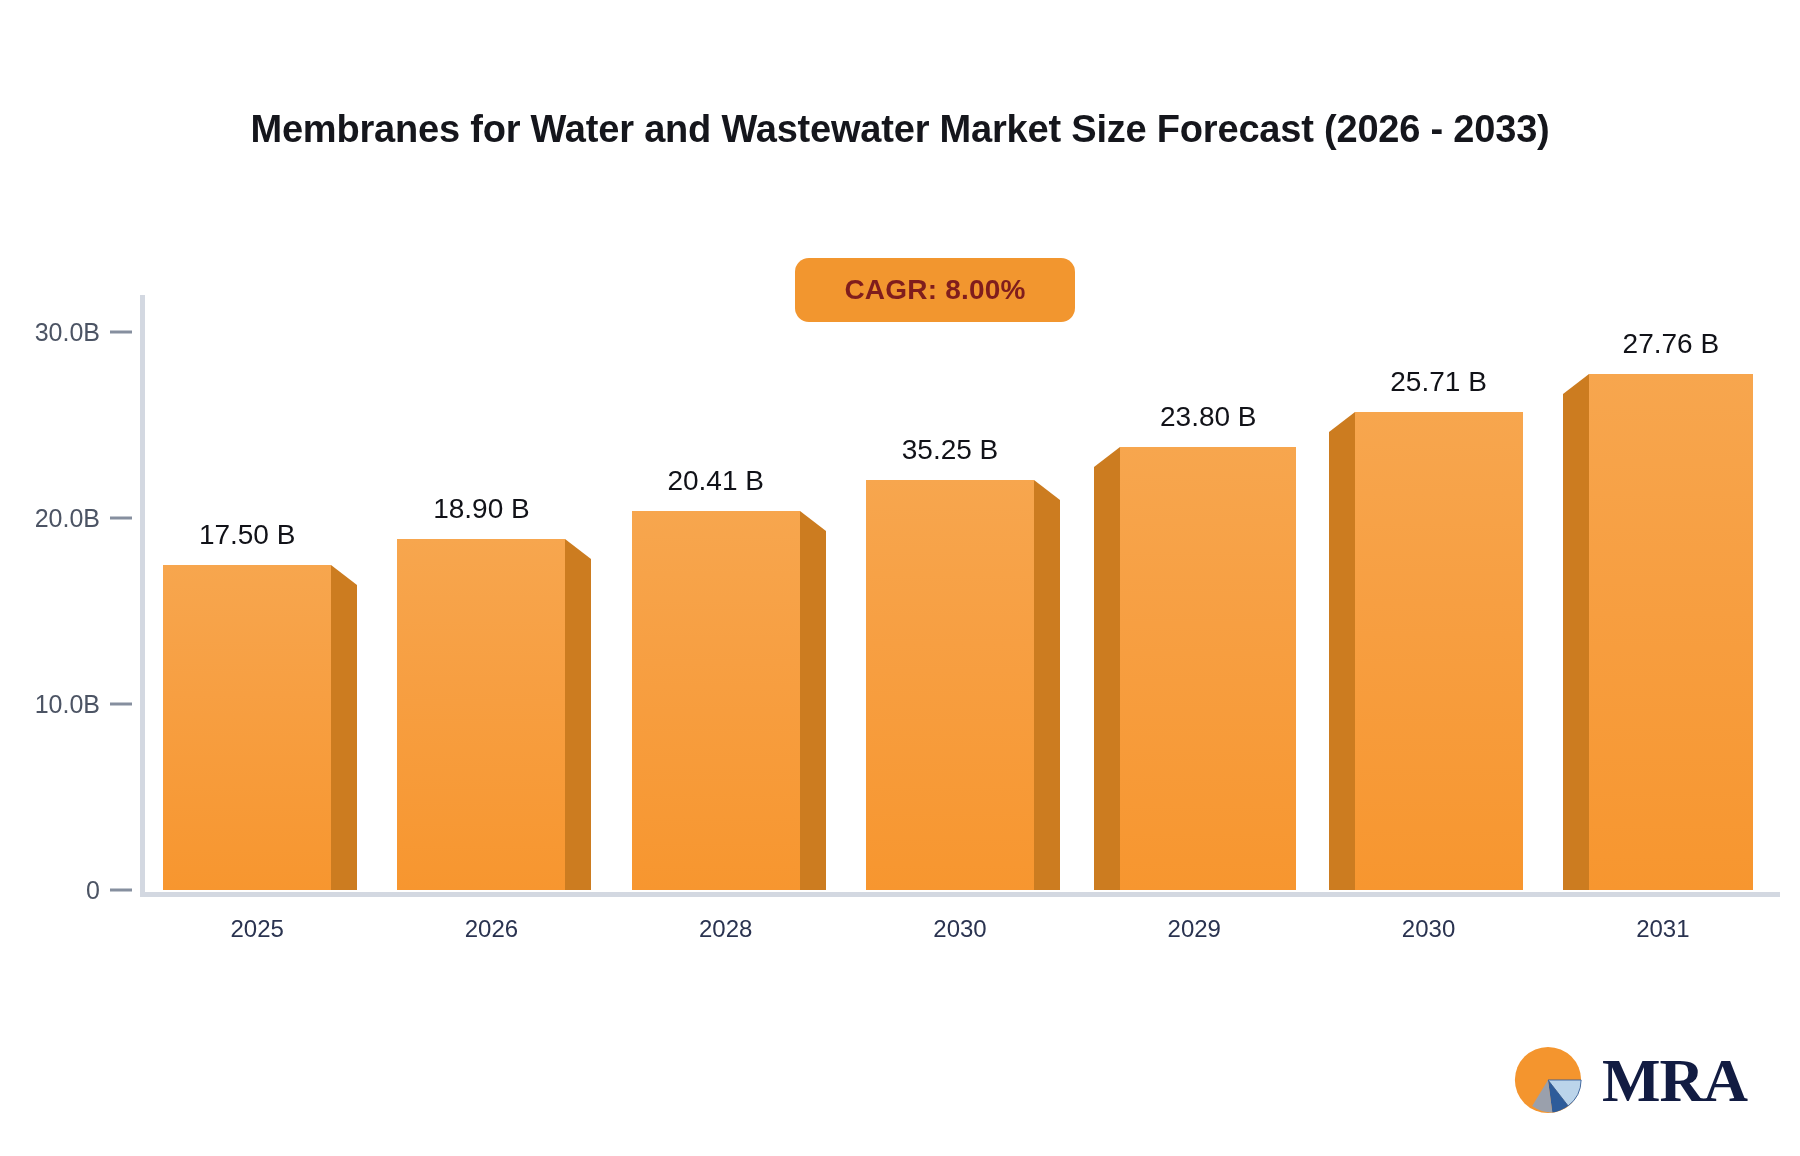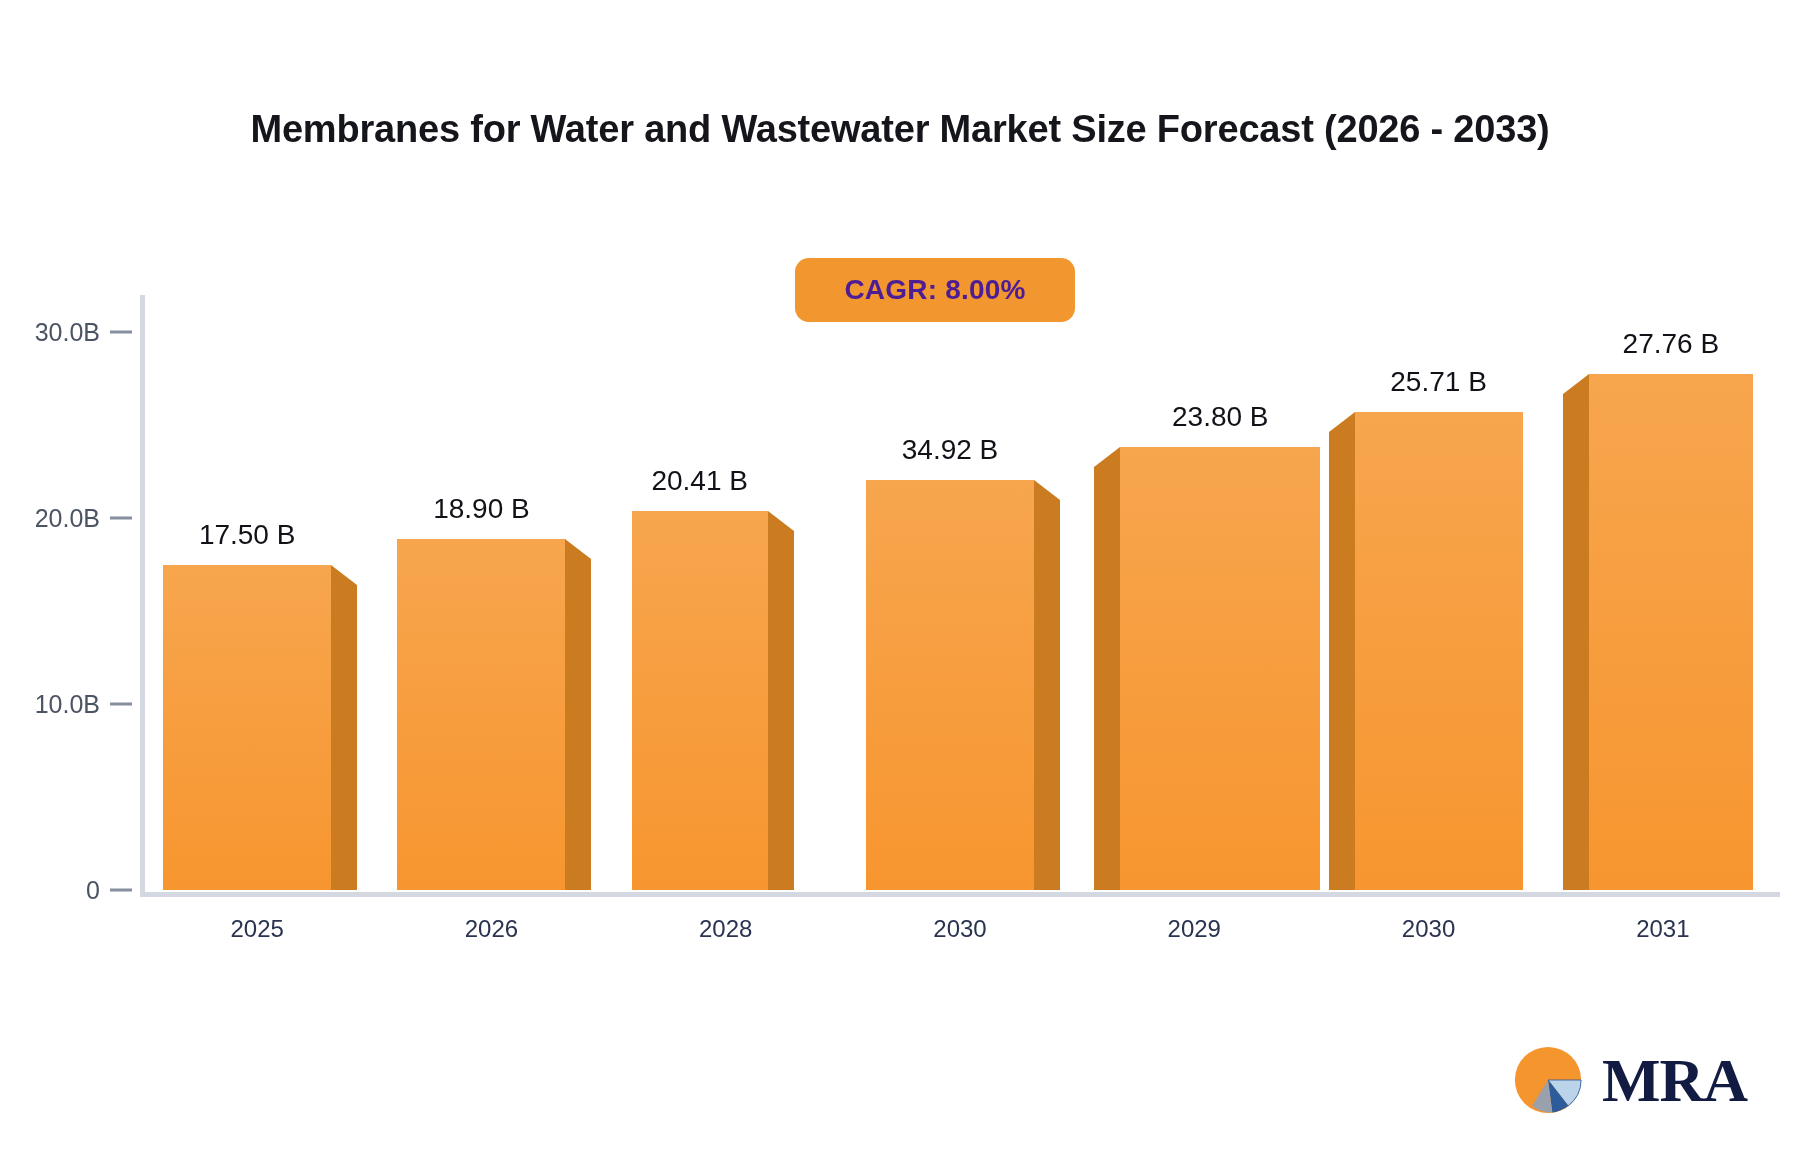--- a/index.html
+++ b/index.html
@@ -46,21 +46,21 @@
     position: absolute;
     top: 258px;
     left: 795px;
     width: 280px;
     height: 64px;
     background: #F2962F;
     border-radius: 14px;
     display: flex;
     align-items: center;
     justify-content: center;
-    color: #4c1d95;
+    color: #7f1d1d;
     font-size: 28px;
     font-weight: bold;
     letter-spacing: 0.2px;
   }
 
   
   #plot {
     position: absolute;
     left: 140px;
     top: 295px;
@@ -210,33 +210,33 @@
           <div class="bar-bevel right" style="bottom: 305.391px;"></div>
           <div class="bar-face" style="height: 325.391px;"></div>
           <div class="bar-value" style="bottom: 339.391px;">17.50 B</div>
         </div>
         <div class="bar-group" style="left: 257.429px; width: 168px; height: 351.422px;">
           <div class="bar-side right" style="height: 331.422px; width: 26px;"></div>
           <div class="bar-bevel right" style="bottom: 331.422px;"></div>
           <div class="bar-face" style="height: 351.422px;"></div>
           <div class="bar-value" style="bottom: 365.422px;">18.90 B</div>
         </div>
-        <div class="bar-group" style="left: 491.714px; width: 136px; height: 379.498px;">
+        <div class="bar-group" style="left: 491.714px; width: 168px; height: 379.498px;">
           <div class="bar-side right" style="height: 359.498px; width: 26px;"></div>
           <div class="bar-bevel right" style="bottom: 359.498px;"></div>
           <div class="bar-face" style="height: 379.498px;"></div>
           <div class="bar-value" style="bottom: 393.498px;">20.41 B</div>
         </div>
         <div class="bar-group" style="left: 726px; width: 168px; height: 409.806px;">
           <div class="bar-side right" style="height: 389.806px; width: 26px;"></div>
           <div class="bar-bevel right" style="bottom: 389.806px;"></div>
           <div class="bar-face" style="height: 409.806px;"></div>
-          <div class="bar-value" style="bottom: 423.806px;">34.92 B</div>
-        </div>
-        <div class="bar-group" style="left: 980.286px; width: 200px; height: 442.531px;">
+          <div class="bar-value" style="bottom: 423.806px;">35.25 B</div>
+        </div>
+        <div class="bar-group" style="left: 980.286px; width: 176px; height: 442.531px;">
           <div class="bar-side left" style="height: 422.531px; width: 26px;"></div>
           <div class="bar-bevel left" style="bottom: 422.531px;"></div>
           <div class="bar-face" style="height: 442.531px;"></div>
           <div class="bar-value" style="bottom: 456.531px;">23.80 B</div>
         </div>
         <div class="bar-group" style="left: 1214.57px; width: 168px; height: 478.045px;">
           <div class="bar-side left" style="height: 458.045px; width: 26px;"></div>
           <div class="bar-bevel left" style="bottom: 458.045px;"></div>
           <div class="bar-face" style="height: 478.045px;"></div>
           <div class="bar-value" style="bottom: 492.045px;">25.71 B</div>

